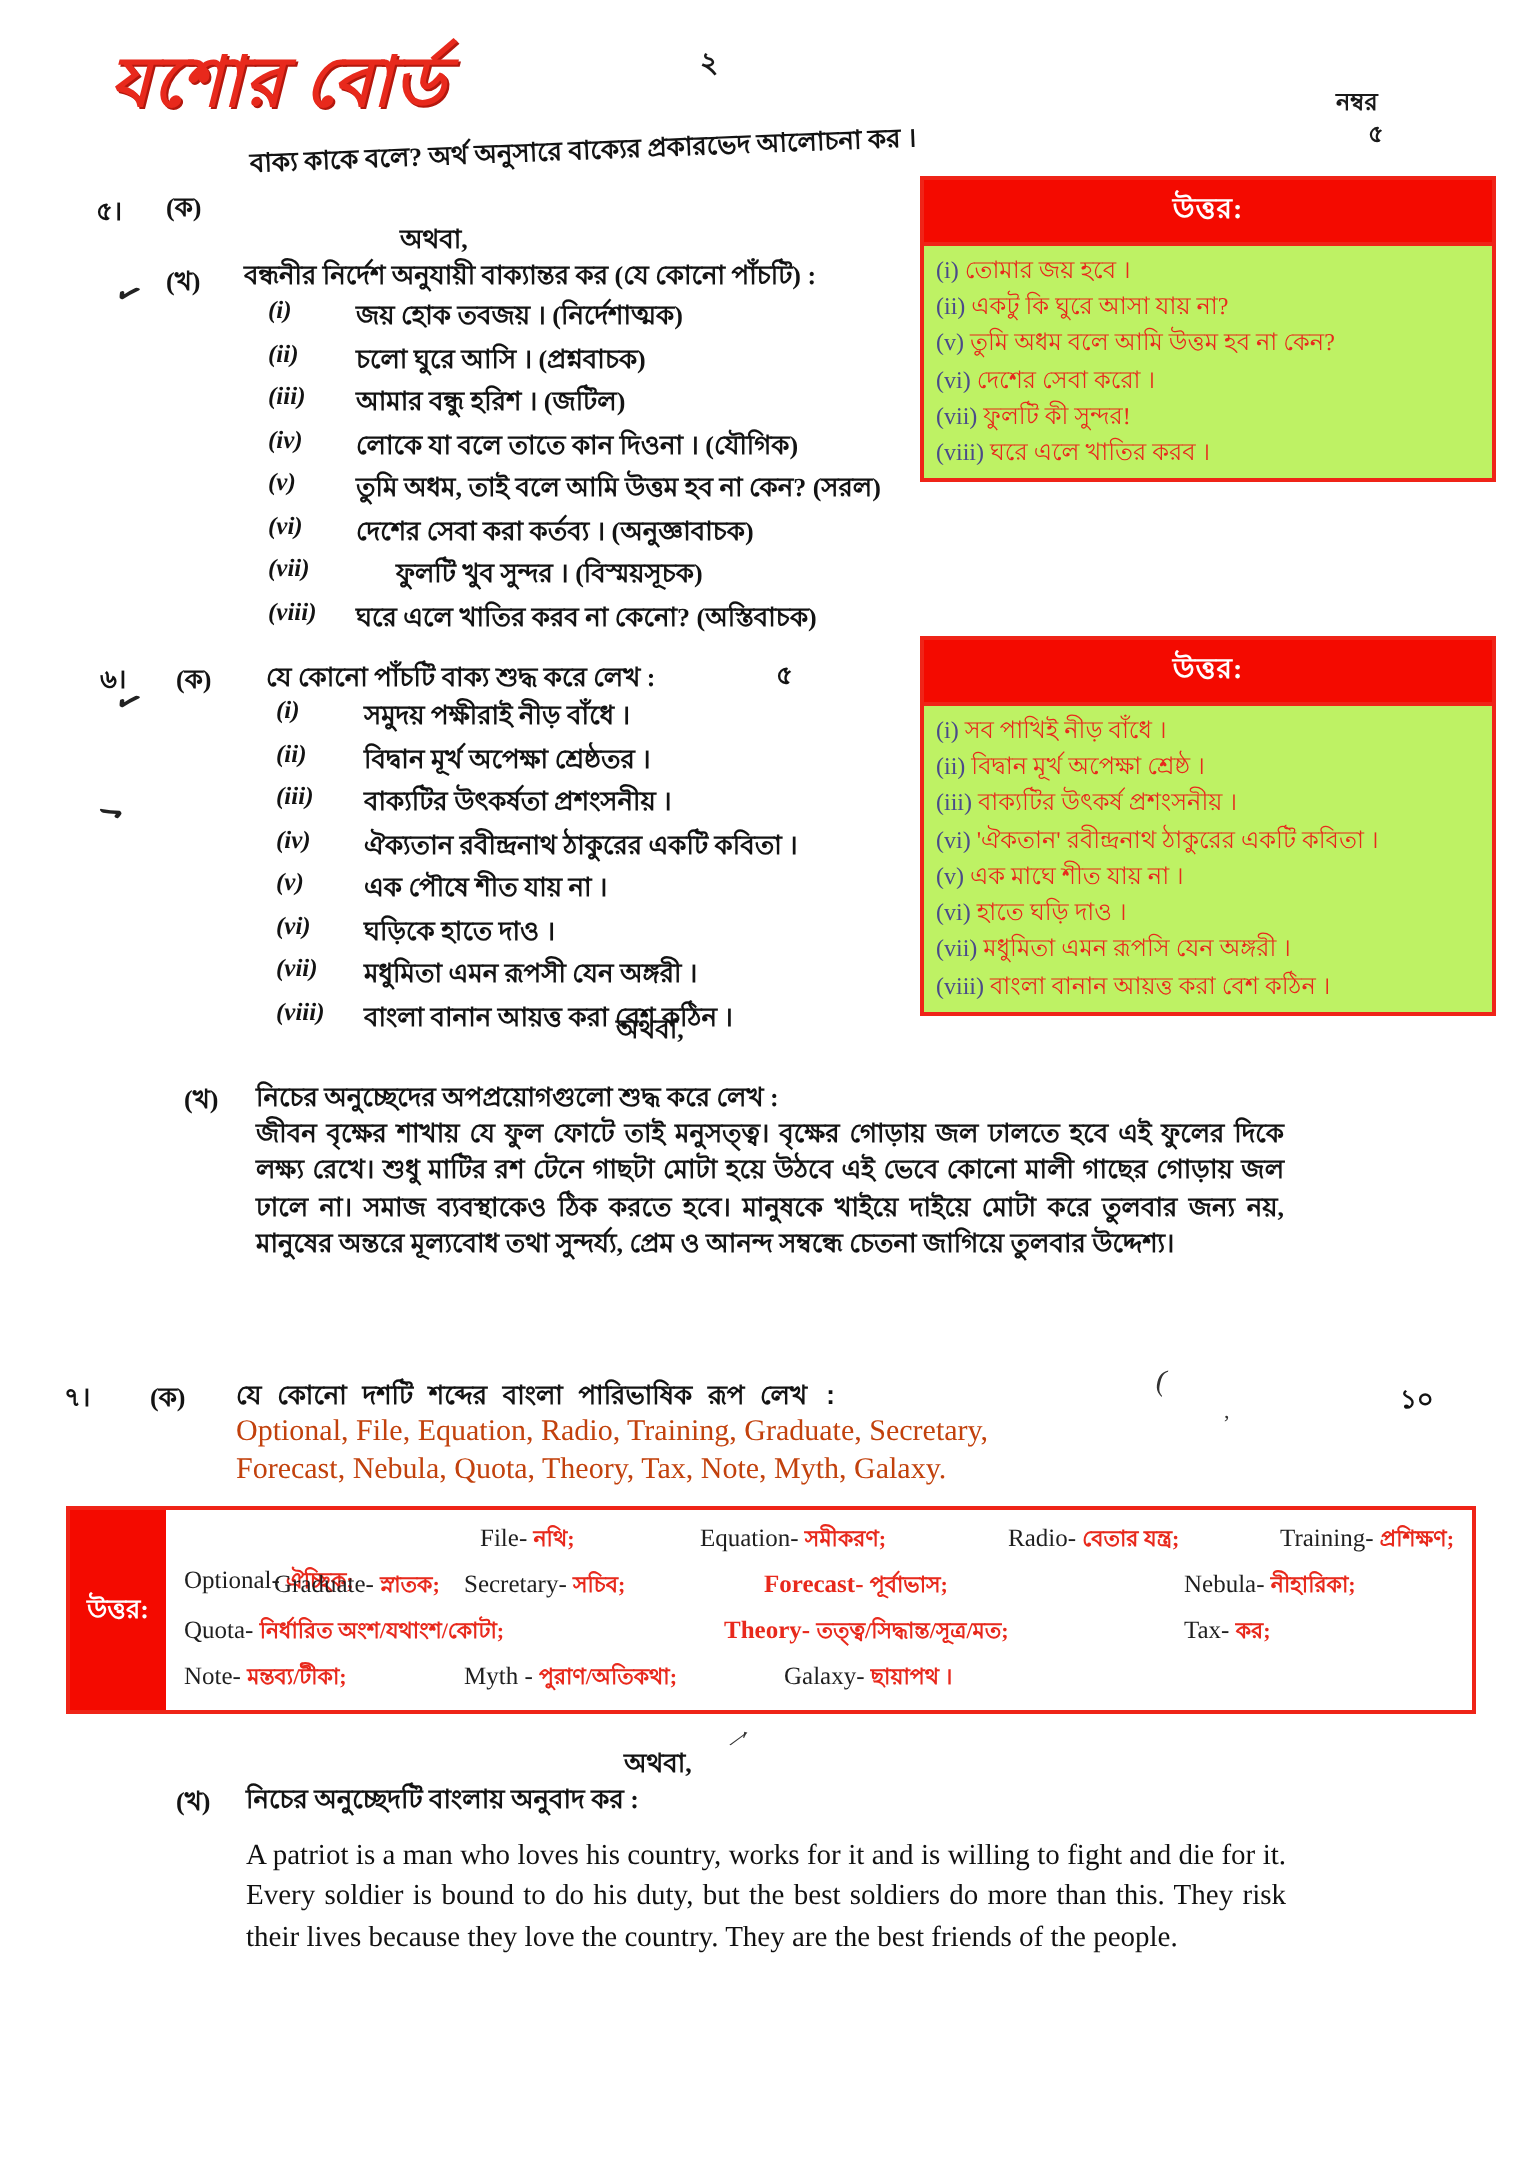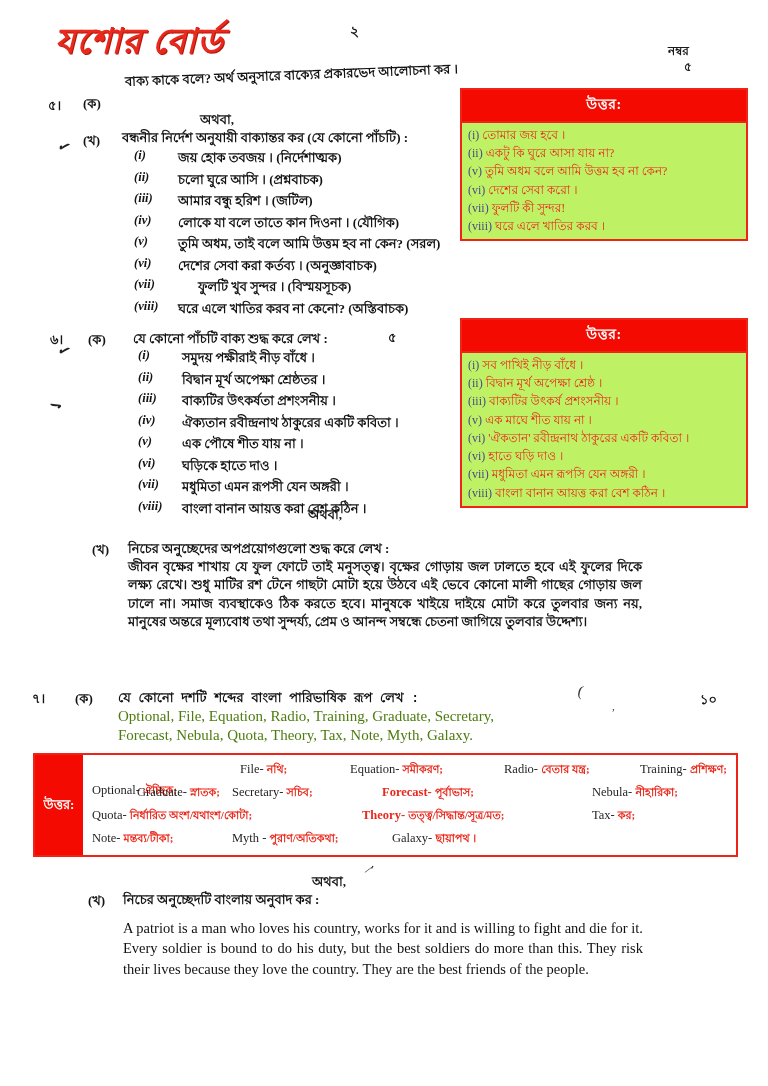--- a/index.html
+++ b/index.html
@@ -77,21 +77,21 @@
 
   
   .para{
     position:absolute;
     font-size:13px;font-weight:bold;color:#141414;
     line-height:1.42;
     text-align:justify;
   }
   .eng-list{
     position:absolute;
-    font-size:15px;color:#4d7c0f;
+    font-size:15px;color:#c2410c;
     line-height:1.35;
     font-family:"Liberation Serif",serif;
   }
   .eng-para{
     position:absolute;
     font-size:14.5px;color:#111;
     line-height:1.4;
     text-align:justify;
     font-family:"Liberation Serif",serif;
   }
@@ -210,22 +210,22 @@
   <div class="qlabel" style="left:92px;top:540px;">(খ)</div>
   <div class="qtext" style="left:128px;top:539px;">নিচের অনুচ্ছেদের অপপ্রয়োগগুলো শুদ্ধ করে লেখ :</div>
   <div class="para" style="left:128px;top:558px;width:514px;">জীবন বৃক্ষের শাখায় যে ফুল ফোটে তাই মনুসত্ত্ব। বৃক্ষের গোড়ায় জল ঢালতে হবে এই ফুলের দিকে লক্ষ্য রেখে। শুধু মাটির রশ টেনে গাছটা মোটা হয়ে উঠবে এই ভেবে কোনো মালী গাছের গোড়ায় জল ঢালে না। সমাজ ব্যবস্থাকেও ঠিক করতে হবে। মানুষকে খাইয়ে দাইয়ে মোটা করে তুলবার জন্য নয়, মানুষের অন্তরে মূল্যবোধ তথা সুন্দর্য্য, প্রেম ও আনন্দ সম্বন্ধে চেতনা জাগিয়ে তুলবার উদ্দেশ্য।</div>
 
   <div class="ansbox" style="left:460px;top:318px;width:288px;">
     <div class="hdr">উত্তর:</div>
     <div class="body" id="ansbox2-body">
         <div class="ansline"><span class="rn">(i) </span><span>সব পাখিই নীড় বাঁধে ।</span></div>
         <div class="ansline"><span class="rn">(ii) </span><span>বিদ্বান মূর্খ অপেক্ষা শ্রেষ্ঠ ।</span></div>
         <div class="ansline"><span class="rn">(iii) </span><span>বাক্যটির উৎকর্ষ প্রশংসনীয় ।</span></div>
+        <div class="ansline"><span class="rn">(vi) </span><span>'ঐকতান' রবীন্দ্রনাথ ঠাকুরের একটি কবিতা ।</span></div>
         <div class="ansline"><span class="rn">(v) </span><span>এক মাঘে শীত যায় না ।</span></div>
-        <div class="ansline"><span class="rn">(vi) </span><span>'ঐকতান' রবীন্দ্রনাথ ঠাকুরের একটি কবিতা ।</span></div>
         <div class="ansline"><span class="rn">(vi) </span><span>হাতে ঘড়ি দাও ।</span></div>
         <div class="ansline"><span class="rn">(vii) </span><span>মধুমিতা এমন রূপসি যেন অঙ্গরী ।</span></div>
         <div class="ansline"><span class="rn">(viii) </span><span>বাংলা বানান আয়ত্ত করা বেশ কঠিন ।</span></div>
       </div>
   </div>
 
   <div class="qno" style="left:32px;top:689px;">৭।</div>
   <div class="qlabel" style="left:75px;top:689px;">(ক)</div>
   <div class="qtext" style="left:118px;top:688px;font-family:Liberation Mono, monospace;">যে কোনো দশটি শব্দের বাংলা পারিভাষিক রূপ লেখ :</div>
   <div class="markcol" style="left:700px;top:690px;">১০</div>

